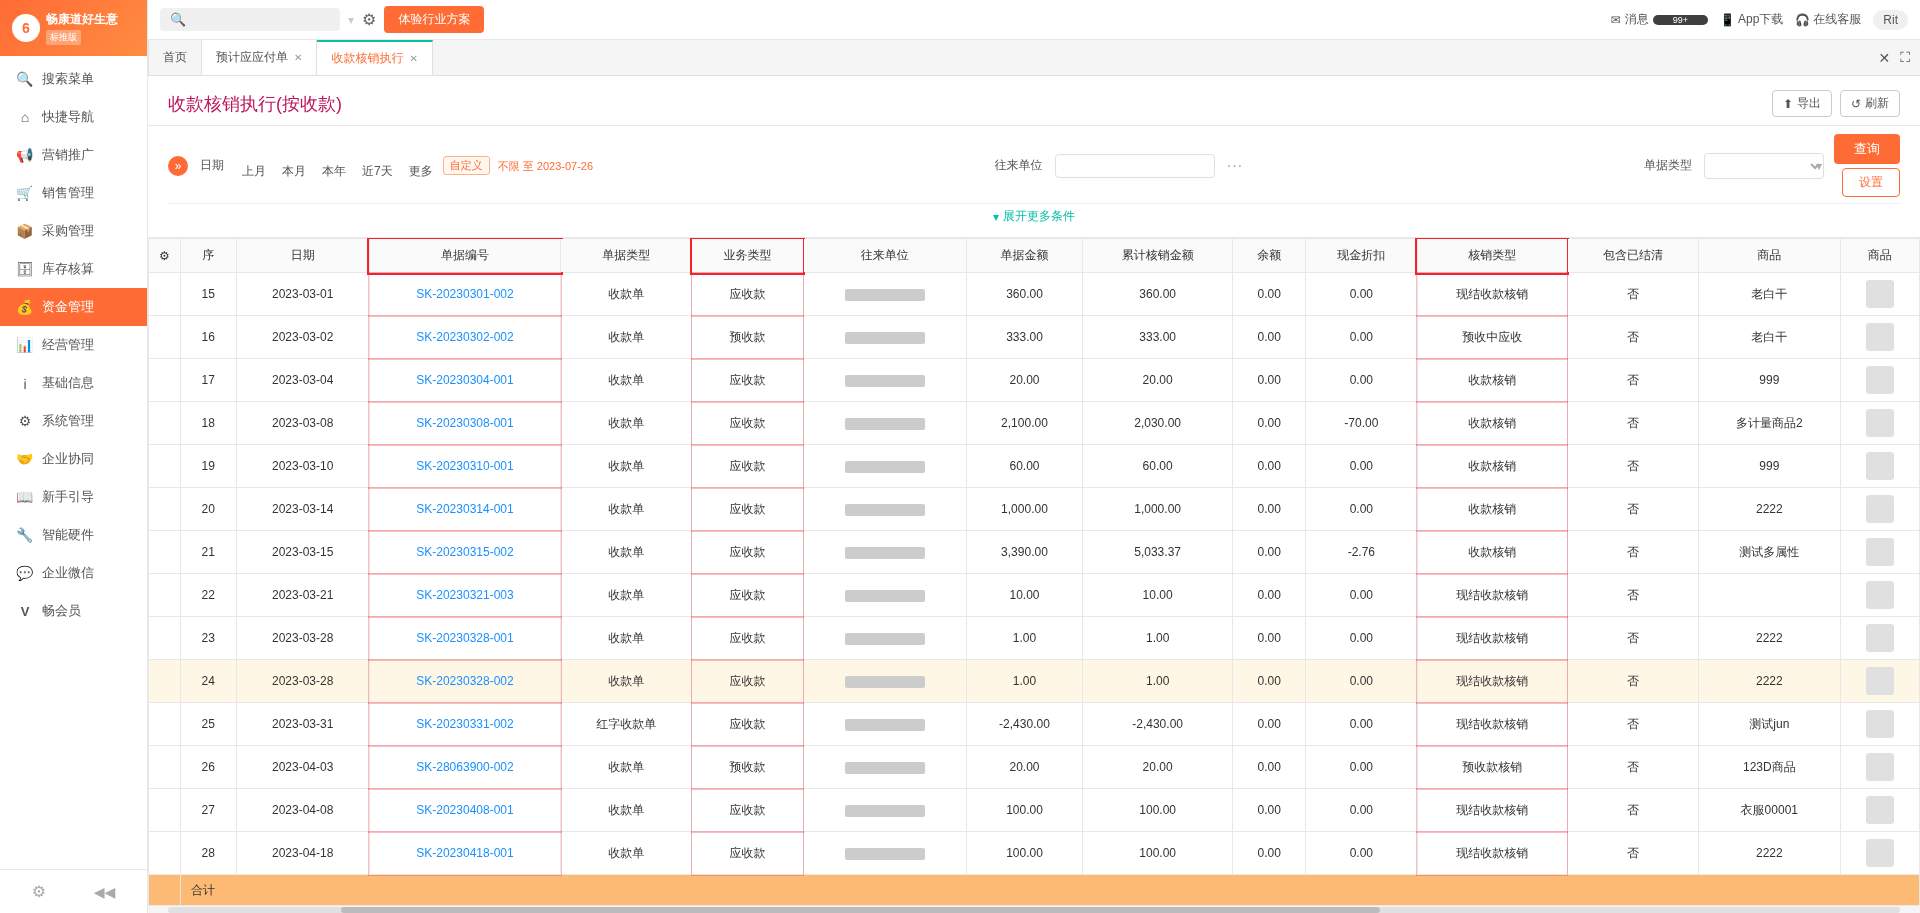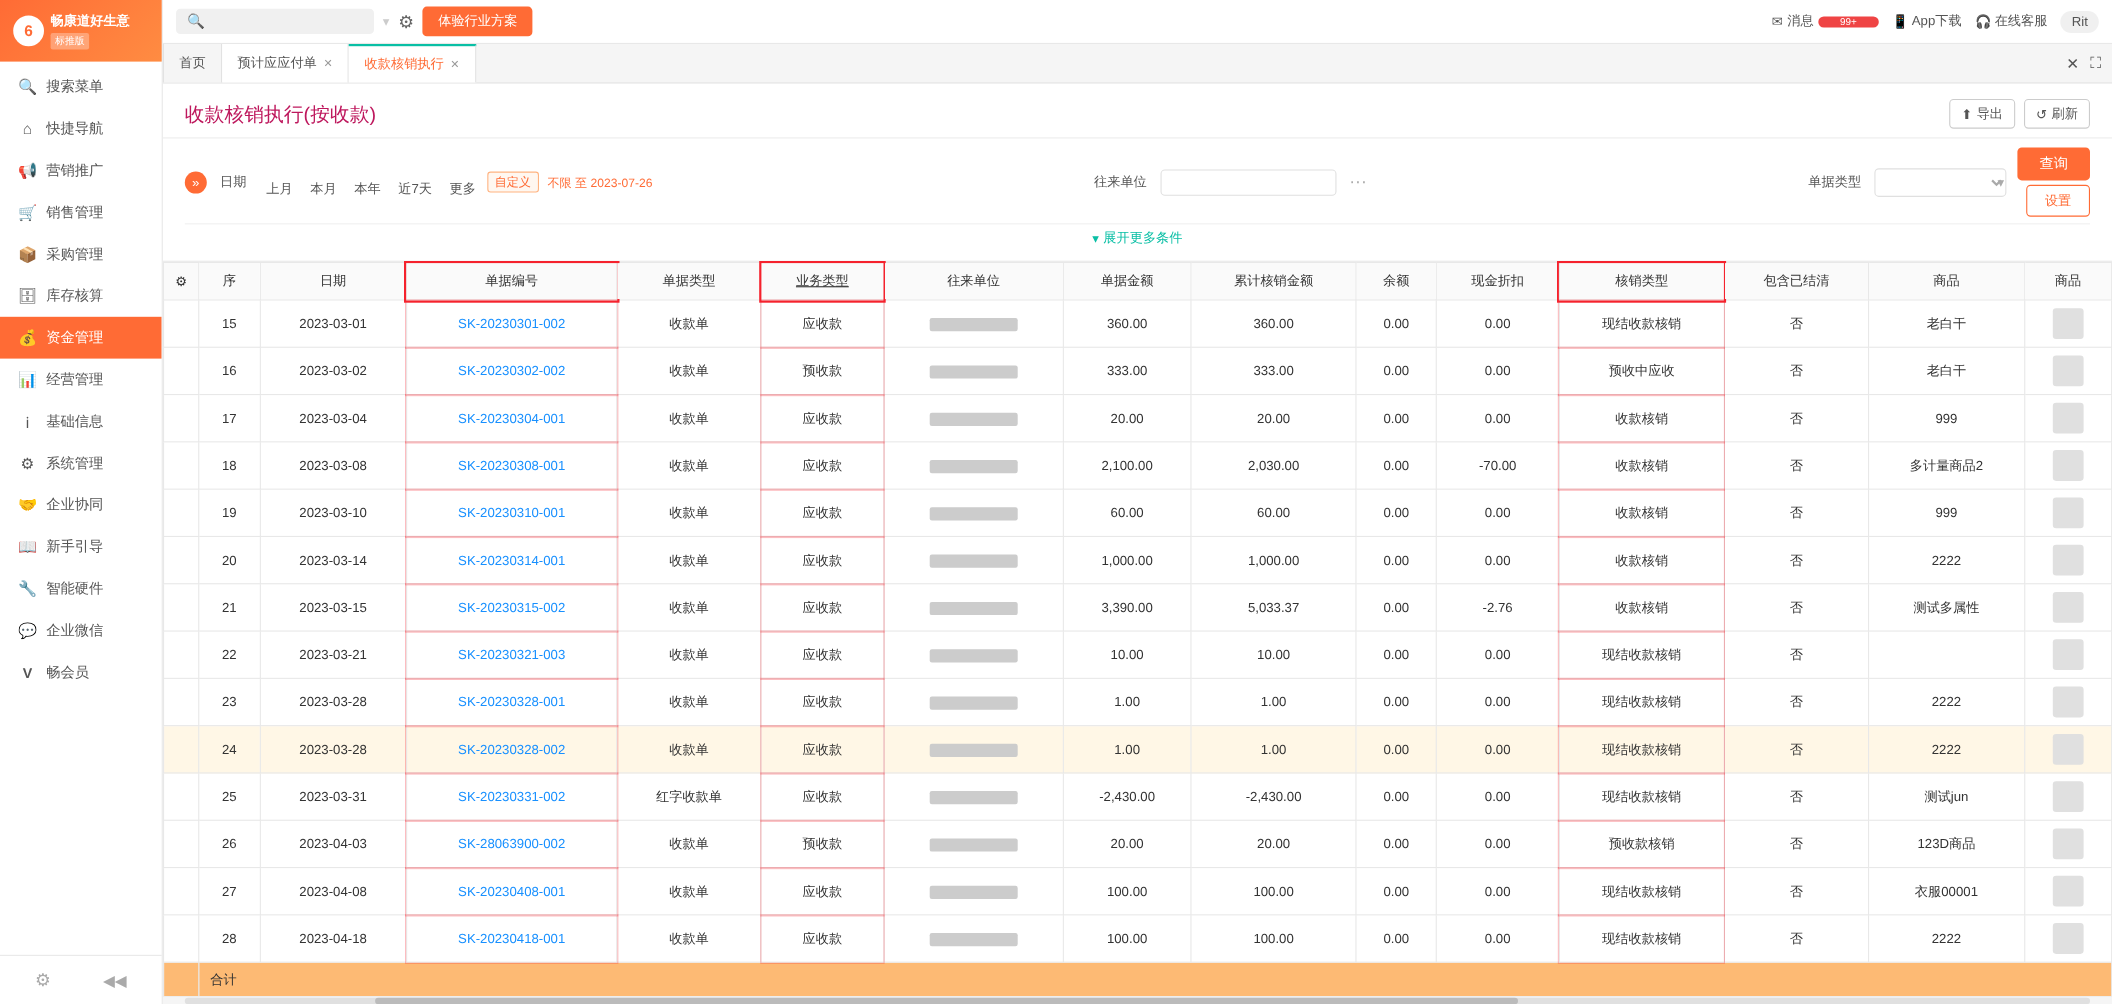--- a/index.html
+++ b/index.html
@@ -22,21 +22,21 @@
     
     .topbar { background: #fff; border-bottom: 1px solid #e8e8e8; height: 40px; display: flex; align-items: center; padding: 0 12px; gap: 8px; flex-shrink: 0; }
     .topbar-search { background: #f0f0f0; border-radius: 4px; padding: 4px 10px; display: flex; align-items: center; gap: 4px; width: 180px; }
     .topbar-search input { background: none; border: none; outline: none; font-size: 12px; width: 100%; color: #999; }
     .topbar-divider { color: #ccc; }
     .topbar-gear { color: #666; cursor: pointer; font-size: 16px; }
     .topbar-btn { background: #ff6b35; color: #fff; border: none; border-radius: 4px; padding: 5px 14px; cursor: pointer; font-size: 12px; }
     .topbar-spacer { flex: 1; }
     .topbar-right { display: flex; align-items: center; gap: 12px; color: #555; font-size: 12px; }
     .msg-badge { position: relative; display: inline-flex; align-items: center; gap: 4px; }
-    .badge-dot { background: #ef4444; color: #fff; border-radius: 8px; font-size: 9px; padding: 0 20px; min-width: 16px; text-align: center; }
+    .badge-dot { background: #404040; color: #fff; border-radius: 8px; font-size: 9px; padding: 0 20px; min-width: 16px; text-align: center; }
 
     
     .tabs { background: #f5f5f5; border-bottom: 1px solid #e0e0e0; display: flex; align-items: center; height: 36px; flex-shrink: 0; padding: 0 0; }
     .tab { display: flex; align-items: center; padding: 0 14px; height: 100%; cursor: pointer; font-size: 12px; color: #555; border-right: 1px solid #e0e0e0; gap: 6px; background: #fff; }
     .tab.active { background: #fff; color: #ff6b35; border-top: 2px solid #09bfa5; }
     .tab:first-child { border-left: 1px solid #e0e0e0; }
     .tab-home { background: #f5f5f5; color: #555; }
     .tab-close { color: #999; font-size: 10px; cursor: pointer; }
     .tabs-spacer { flex: 1; }
     .tabs-actions { display: flex; align-items: center; padding: 0 8px; gap: 6px; }
@@ -265,21 +265,21 @@
       <table class="data-table">
         <thead>
           <tr>
             <th class="col-settings">
               <span>⚙</span>
             </th>
             <th>序</th>
             <th>日期</th>
             <th style="outline:2px solid #f5222d;outline-offset:0;">单据编号</th>
             <th>单据类型</th>
-            <th style="outline:2px solid #f5222d;outline-offset:0;text-decoration:underline;">业务类型</th>
+            <th style="outline:2px solid #f5222d;outline-offset:0;">业务类型</th>
             <th>往来单位</th>
             <th>单据金额</th>
             <th>累计核销金额</th>
             <th>余额</th>
             <th>现金折扣</th>
             <th style="outline:2px solid #f5222d;outline-offset:0;">核销类型</th>
             <th>包含已结清</th>
             <th>商品</th>
             <th>商品</th>
           </tr>

